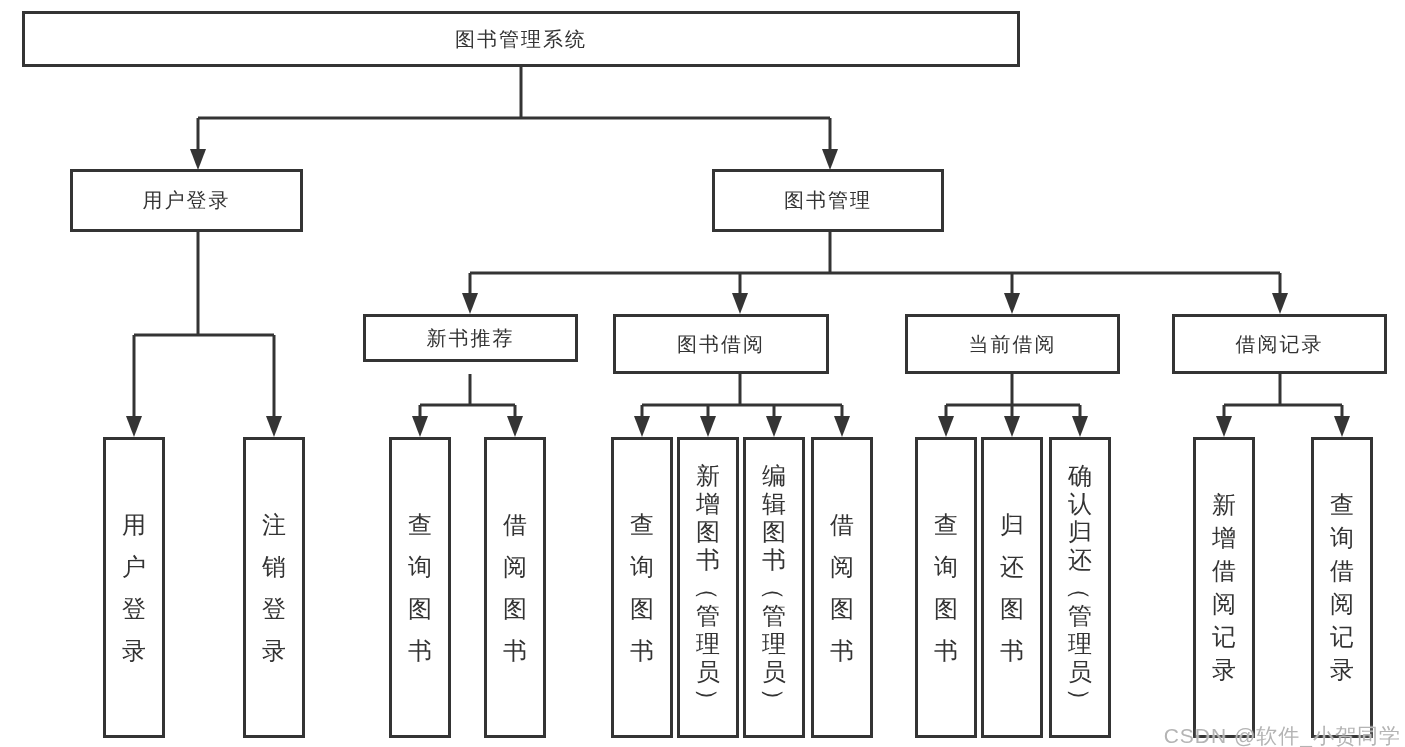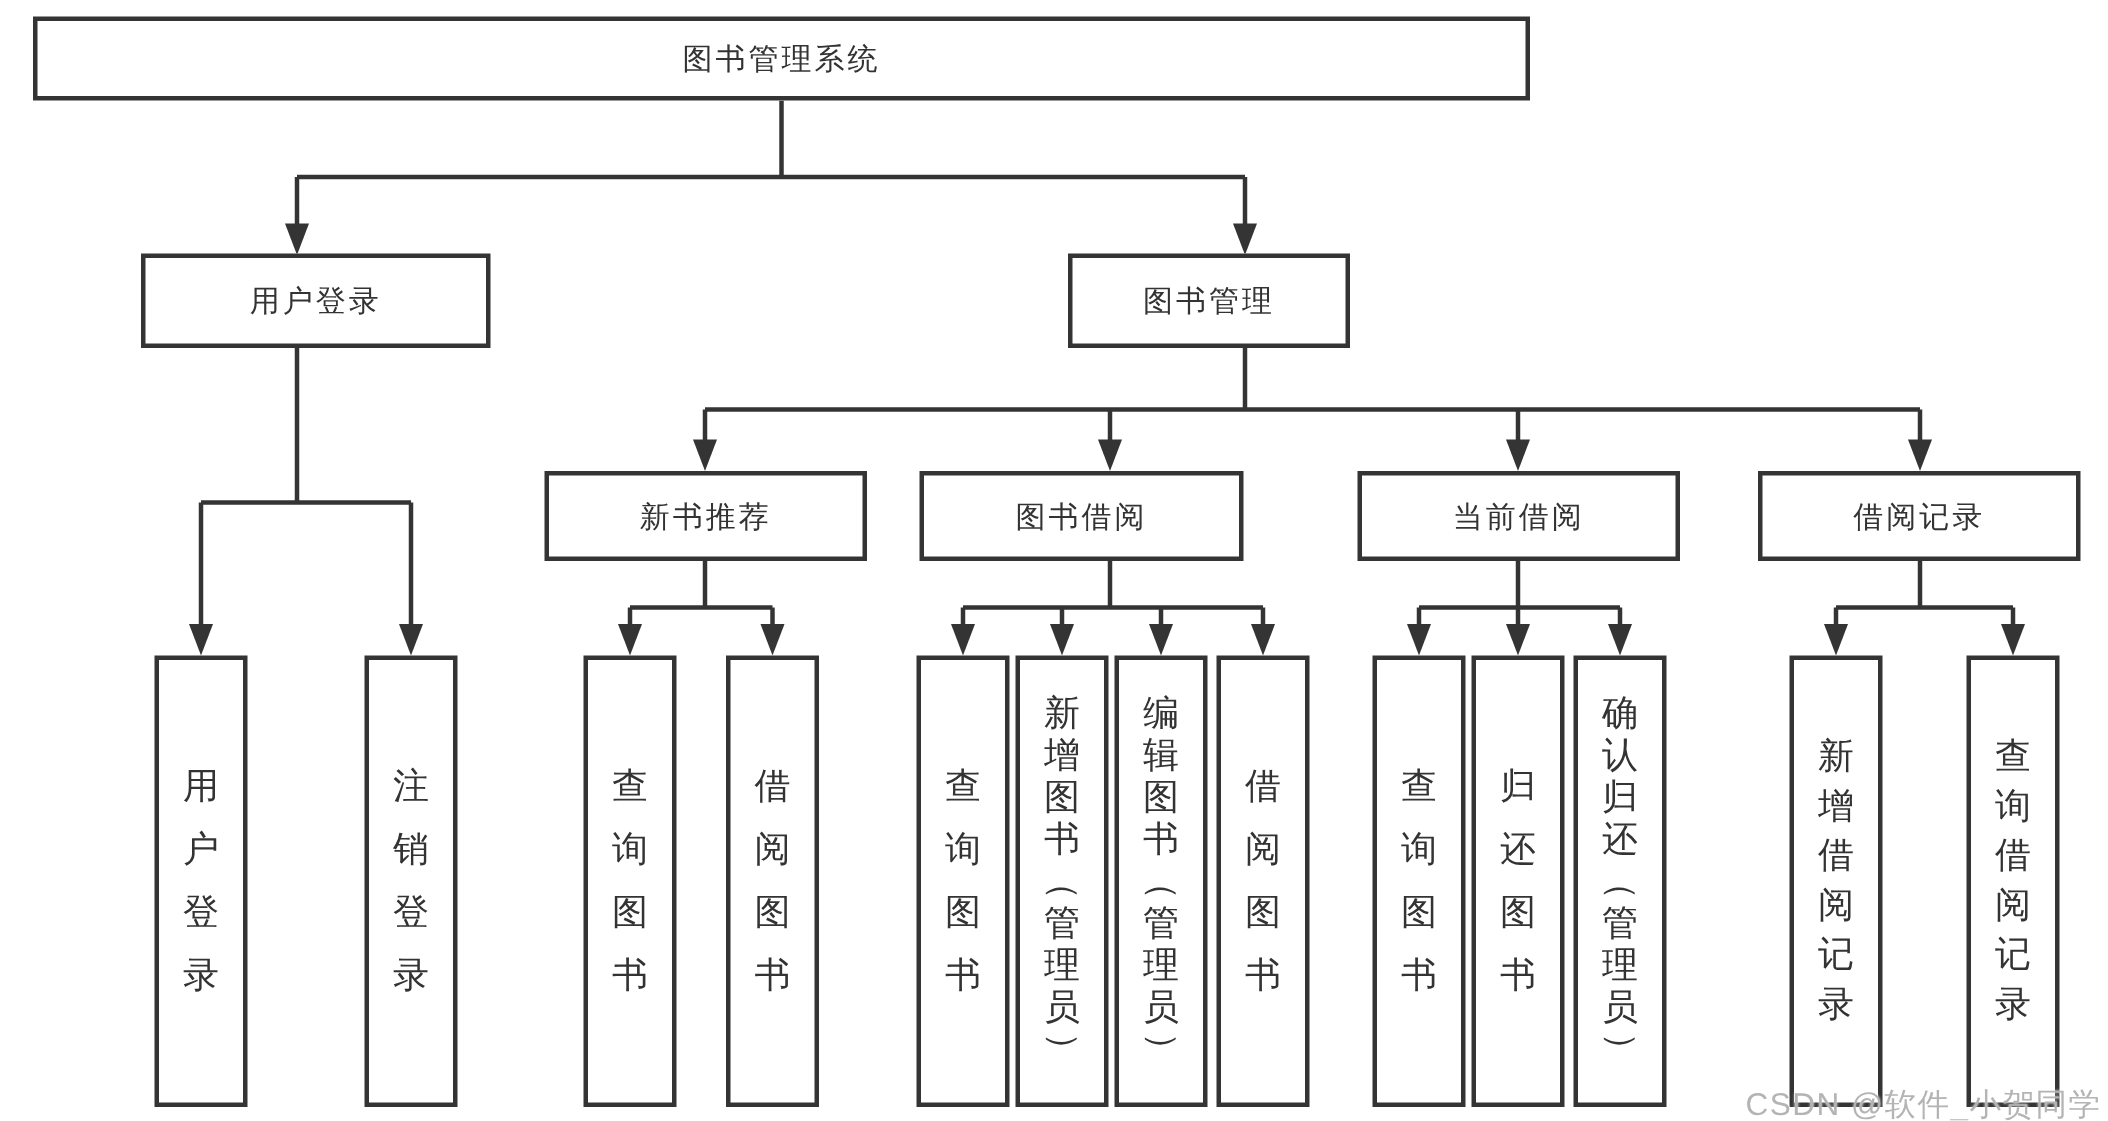--- a/index.html
+++ b/index.html
@@ -119,24 +119,24 @@
     <path d="M1280 374 V405"></path>
     <path d="M1224 405 H1342"></path>
     <path d="M1224 405 V418"></path>
       <polygon points="1216,416 1232,416 1224,437"></polygon>
     <path d="M1342 405 V418"></path>
       <polygon points="1334,416 1350,416 1342,437"></polygon>
   </svg>
 
   <div class="hnode" style="left:22px;top:11px;width:998px;height:56px;">图书管理系统</div>
 
-  <div class="hnode" style="left:94px;top:169px;width:233px;height:63px;">用户登录</div>
-  <div class="hnode" style="left:712px;top:169px;width:188px;height:63px;">图书管理</div>
-
-  <div class="hnode" style="left:363px;top:314px;width:215px;height:60px;">新书推荐</div>
+  <div class="hnode" style="left:70px;top:169px;width:233px;height:63px;">用户登录</div>
+  <div class="hnode" style="left:712px;top:169px;width:232px;height:63px;">图书管理</div>
+
+  <div class="hnode" style="left:363px;top:314px;width:215px;height:48px;">新书推荐</div>
   <div class="hnode" style="left:613px;top:314px;width:216px;height:60px;">图书借阅</div>
   <div class="hnode" style="left:905px;top:314px;width:215px;height:60px;">当前借阅</div>
   <div class="hnode" style="left:1172px;top:314px;width:215px;height:60px;">借阅记录</div>
 
   <div class="leaf" style="left:103px;">
     <div class="vtext g-wide">
         <div>用</div>
         <div>户</div>
         <div>登</div>
         <div>录</div>

